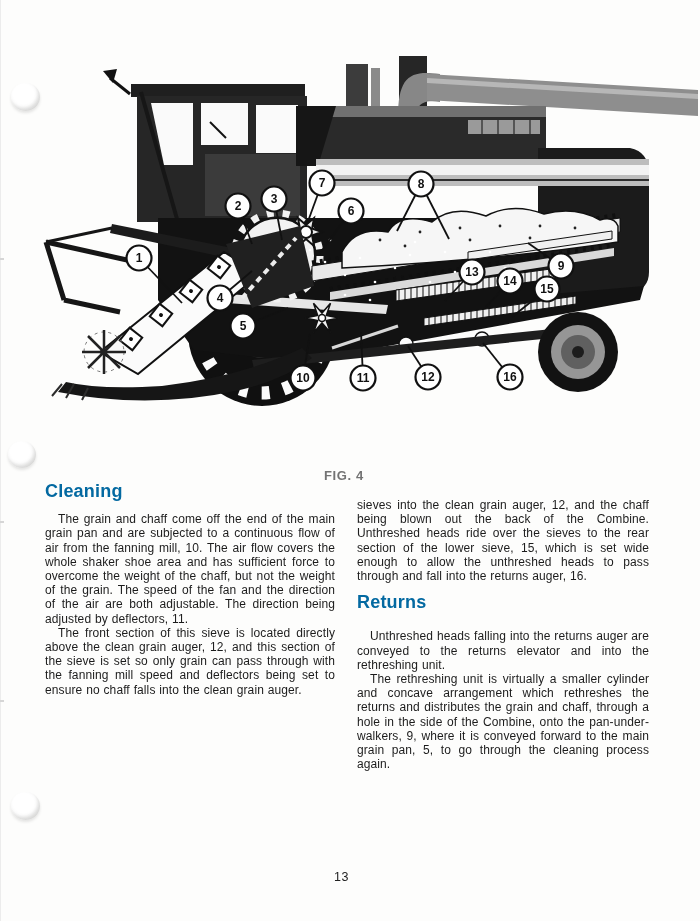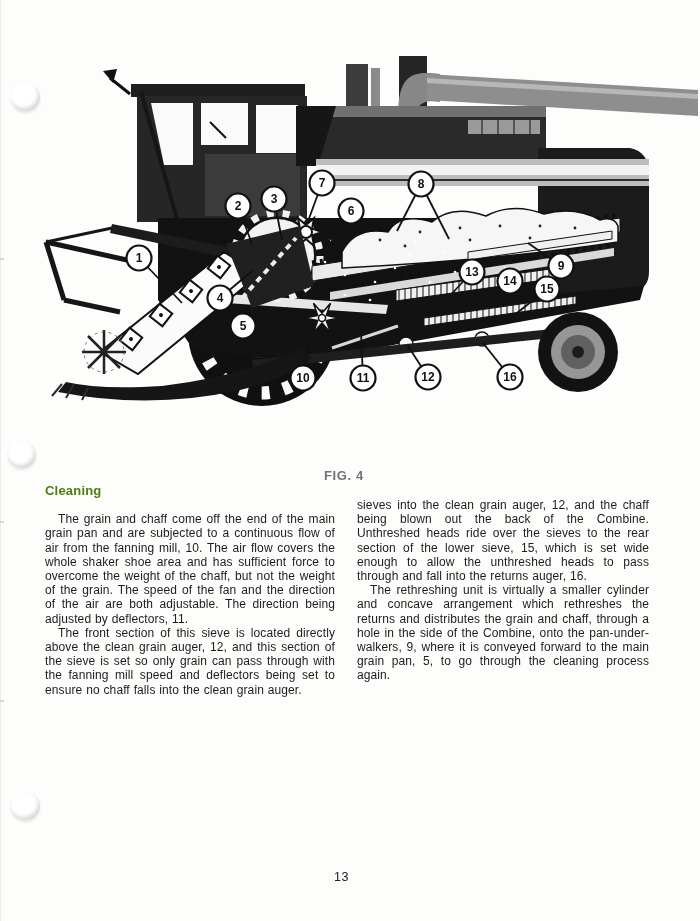--- a/index.html
+++ b/index.html
@@ -28,21 +28,21 @@
     font-weight:bold; font-size:13px; letter-spacing:0.6px; color:#737373;margin-top:45px;
   }
 
   
   .col {
     position:absolute; font-size:12px; line-height:14.2px;
     text-align:justify; letter-spacing:0.1px; word-spacing:0.4px; color:#1c1c1c;
   }
   .col-left  { left:45px;  top:484px; width:290px; }
   .col-right { left:357px; top:498px; width:292px; }
-  .heading { font-size:13px; font-weight:bold; letter-spacing:0.2px; margin:0 0 14px 0; color:#4d7c0f; }
+  .heading { font-size:18px; font-weight:bold; letter-spacing:0.2px; margin:0 0 14px 0; color:#0369a1; }
   .heading-mid { margin:12px 0 20px 0; }
   .para { margin:0; text-indent:13px; }
   .para.noindent { text-indent:0; }
 
   .page-number {
     position:absolute; left:334px; top:870px;
     font-size:12.5px; letter-spacing:0.5px; color:#222;
   }
   svg text.co-num {
     font-family:"Liberation Sans", sans-serif; font-size:12px; font-weight:bold; fill:#111;
@@ -331,16 +331,18 @@
 <div class="fig-caption">FIG. 4</div>
 
 <div class="col col-left">
   <h2 class="heading">Cleaning</h2>
   <p class="para">The grain and chaff come off the end of the main grain pan and are subjected to a continuous flow of air from the fanning mill, 10. The air flow covers the whole shaker shoe area and has sufficient force to overcome the weight of the chaff, but not the weight of the grain. The speed of the fan and the direction of the air are both adjustable. The direction being adjusted by deflectors, 11.</p>
   <p class="para">The front section of this sieve is located directly above the clean grain auger, 12, and this section of the sieve is set so only grain can pass through with the fanning mill speed and deflectors being set to ensure no chaff falls into the clean grain auger.</p>
 </div>
 
 <div class="col col-right">
   <p class="para noindent">sieves into the clean grain auger, 12, and the chaff being blown out the back of the Combine. Unthreshed heads ride over the sieves to the rear section of the lower sieve, 15, which is set wide enough to allow the unthreshed heads to pass through and fall into the returns auger, 16.</p>
+  <h2 class="heading heading-mid">Returns</h2>
+  <p class="para">Unthreshed heads falling into the returns auger are conveyed to the returns elevator and into the rethreshing unit.</p>
   <p class="para">The rethreshing unit is virtually a smaller cylinder and concave arrangement which rethreshes the returns and distributes the grain and chaff, through a hole in the side of the Combine, onto the pan-under-walkers, 9, where it is conveyed forward to the main grain pan, 5, to go through the cleaning process again.</p>
 </div>
 
 <div class="page-number">13</div>
 
 </body></html>

